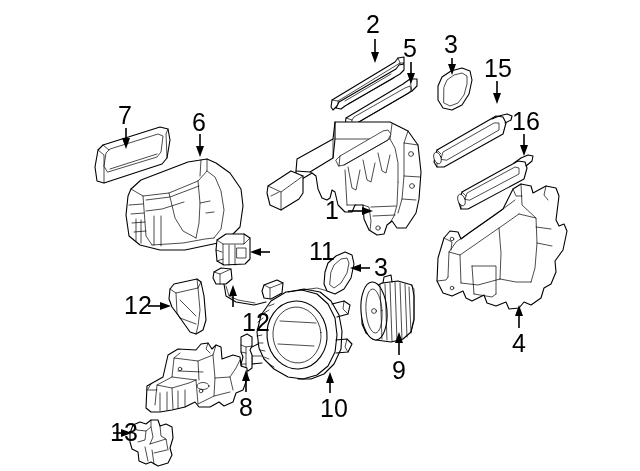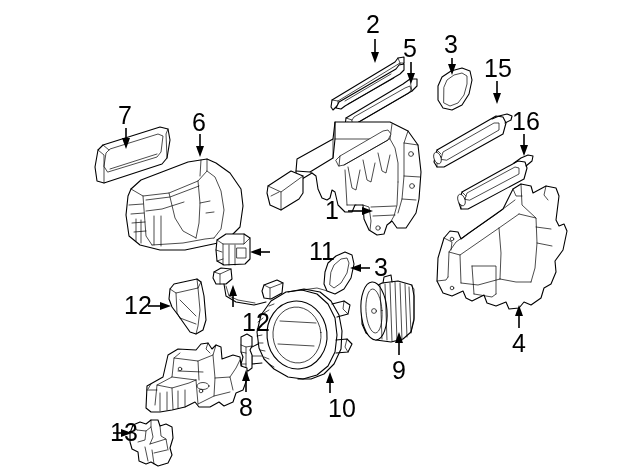--- a/index.html
+++ b/index.html
@@ -362,21 +362,21 @@
   <div class="callout-label" style="left:325px; top:198px;">1</div>
   <div class="callout-label" style="left:366px; top:12px;">2</div>
   <div class="callout-label" style="left:444px; top:32px;">3</div>
   <div class="callout-label" style="left:374px; top:255px;">3</div>
   <div class="callout-label" style="left:512px; top:331px;">4</div>
   <div class="callout-label" style="left:403px; top:36px;">5</div>
   <div class="callout-label" style="left:192px; top:110px;">6</div>
   <div class="callout-label" style="left:118px; top:103px;">7</div>
   <div class="callout-label" style="left:239px; top:395px;">8</div>
   <div class="callout-label" style="left:392px; top:358px;">9</div>
-  <div class="callout-label" style="left:328px; top:396px;">10</div>
+  <div class="callout-label" style="left:320px; top:396px;">10</div>
   <div class="callout-label" style="left:272px; top:239px;margin-left:37px;">11</div>
   <div class="callout-label" style="left:242px; top:310px;">12</div>
   <div class="callout-label" style="left:85px;  top:420px;margin-left:25px;">13</div>
   <div class="callout-label" style="left:124px; top:293px;">12</div>
   <div class="callout-label" style="left:484px; top:56px;">15</div>
   <div class="callout-label" style="left:512px; top:109px;">16</div>
 
 </div>
 
 </body></html>

